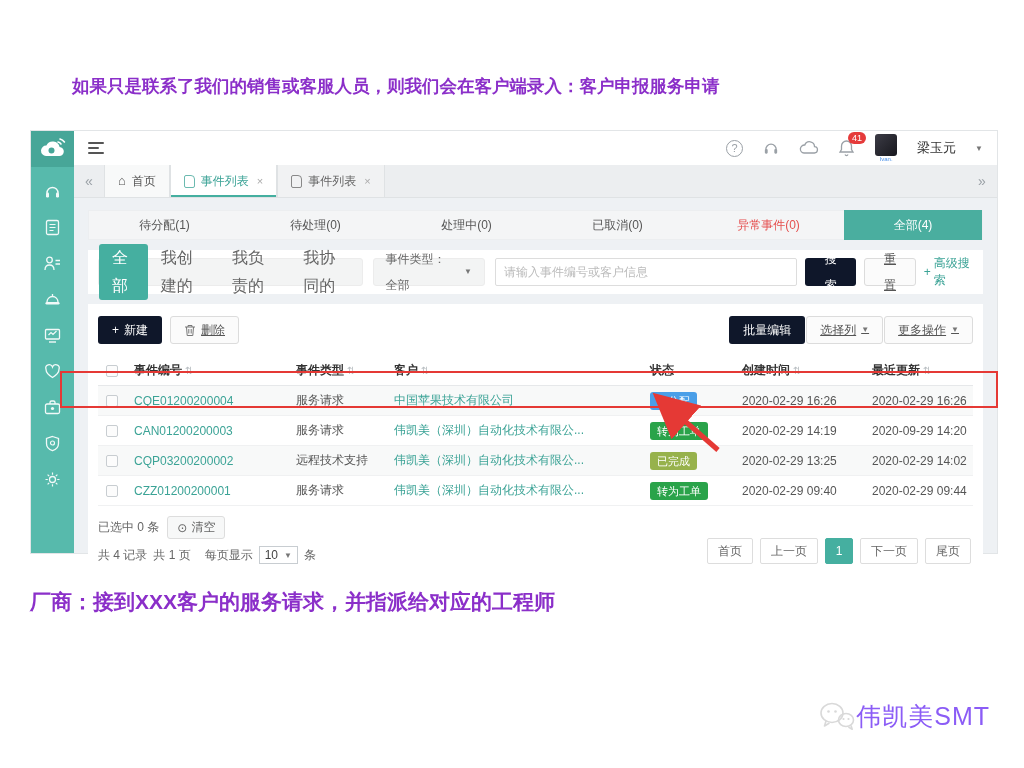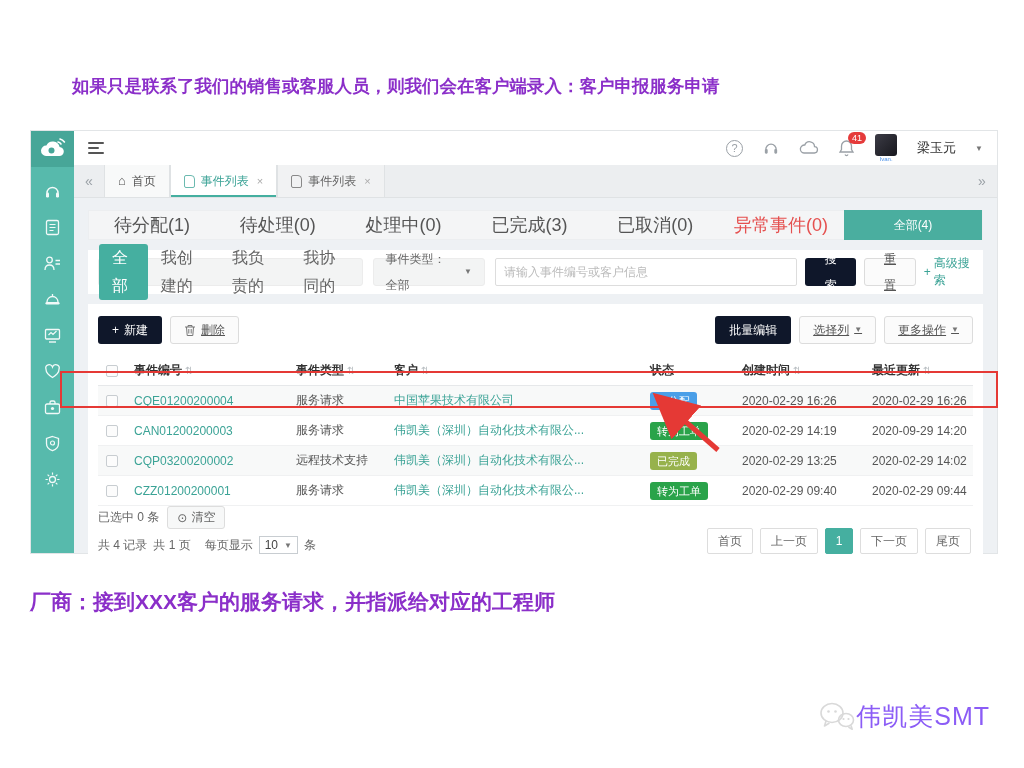--- a/index.html
+++ b/index.html
@@ -54,21 +54,21 @@
   .tab.home-tab { background:#f8f9f9; color:#555; }
   .tab.active { background:#fff; color:#3ba396; box-shadow:inset 0 -2px 0 #45afa0; }
   .tab.idle { background:#f1f2f3; color:#666; }
   .tab .close { color:#aaa; font-size:11px; margin-left:2px; }
   .home-glyph { font-size:13px; line-height:12px; }
 
   
   .content { flex:1; padding:12px 14px; }
 
   .status-bar { display:flex; height:30px; background:#f4f5f6; align-items:center; border:1px solid #eceef0; }
-  .stab { flex:1; text-align:center; font-size:18px; color:#555; line-height:30px; }
+  .stab { flex:1; text-align:center; font-size:12px; color:#555; line-height:30px; }
   .stab.danger { color:#e5504f; }
   .stab-all { flex:0 0 138px; background:#4aae9f; color:#fff; text-align:center; line-height:30px; font-size:12px; height:30px; }
 
   .filter-card { margin-top:10px; background:#fff; height:44px; display:flex; align-items:center; padding:0 10px; gap:10px; }
   .scope-group { background:#f3f4f4; border:1px solid #ececec; border-radius:3px; display:flex; align-items:center; height:28px; }
   .scope-item { padding:0 13px; font-size:16px; color:#666; line-height:28px; }
   .scope-item.active { background:#45afa0; color:#fff; border-radius:3px; }
   .type-dd { background:#f3f4f4; border:1px solid #ececec; border-radius:3px; height:28px; line-height:26px;
              padding:0 12px; font-size:12px; color:#666; display:flex; align-items:center; gap:16px; }
   .search-group { margin-left:auto; display:flex; align-items:center; gap:8px; }
@@ -76,36 +76,36 @@
                   font-family:"Liberation Sans","DejaVu Sans",sans-serif; }
   .search-input::placeholder { color:#bbb; }
   .btn { height:28px; line-height:26px; font-size:12px; border-radius:3px; padding:0 13px; display:inline-flex;
          align-items:center; gap:5px; border:1px solid transparent; cursor:pointer; }
   .btn-teal { background:#0f172a; color:#fff; }
   .btn-ghost { background:#fbfbfb; border-color:#dcdcdc; color:#555;text-decoration:underline; }
   .adv-link { color:#3ba396; font-size:12px; display:flex; align-items:center; gap:3px; }
 
   .table-card { margin-top:10px; background:#fff; padding:8px 10px 12px; position:relative; }
   .action-row { display:flex; align-items:center; gap:8px; padding:4px 0 8px; }
-  .action-right { margin-left:auto; display:flex; gap:8px; }
+  .action-right { margin-left:auto; display:flex; gap:1px; }
 
   .tbl { margin-top:4px; font-size:12px; }
   .trow { display:grid; grid-template-columns:34px 162px 98px 256px 92px 130px 1fr; align-items:center;
           height:30px; border-bottom:1px solid #f0f1f2; padding:0 2px; color:#555; }
   .trow.thead { color:#333; font-weight:bold; border-bottom:1px solid #e6e8ea; }
   .trow.alt { background:#f8f9f9; }
   .sort { color:#b9bec2; font-size:10px; margin-left:3px; font-weight:normal; }
   .cb { width:12px; height:12px; border:1px solid #c8cdd1; border-radius:2px; background:#fcfcfc; margin-left:6px; }
   .link { color:#3ba396; }
   .badge { display:inline-block; padding:2px 7px; border-radius:3px; color:#fff; font-size:11px; line-height:14px; }
   .badge-blue { background:#4a9fe8; }
   .badge-green { background:#2aa34a; }
   .badge-olive { background:#97b24c;text-align:center; }
 
-  .tfoot { font-size:12px; color:#666; position:relative; min-height:44px; }
+  .tfoot { margin-top:10px; font-size:12px; color:#666; position:relative; min-height:44px; }
   .foot-line1 { display:flex; align-items:center; gap:8px; }
   .clear-btn { border:1px solid #ddd; background:#f7f8f8; padding:2px 9px; border-radius:3px; color:#666;
                display:inline-flex; gap:4px; align-items:center; font-size:12px; }
   .foot-line2 { margin-top:7px; display:flex; align-items:center; gap:6px; }
   .pp-select { border:1px solid #c8cdd1; padding:1px 5px; display:inline-flex; gap:6px; align-items:center;
                font-size:12px; color:#444; background:#fff; }
   .pagination { position:absolute; right:2px; bottom:0; display:flex; gap:7px; }
   .pg { border:1px solid #ddd; background:#fff; min-width:34px; text-align:center; padding:0 10px; height:26px;
         line-height:24px; font-size:12px; color:#666; border-radius:2px; }
   .pg.active { background:#45afa0; border-color:#45afa0; color:#fff; padding:0; min-width:28px; }
@@ -230,21 +230,20 @@
         </div>
         <div class="tab-chevron right">»</div>
       </div>
 
       <div class="content">
 
         <div class="status-bar">
           <div class="stab">待分配(1)</div>
           <div class="stab">待处理(0)</div>
           <div class="stab">处理中(0)</div>
-          <div class="stab">已完成(3)</div>
           <div class="stab">已取消(0)</div>
           <div class="stab danger">异常事件(0)</div>
           <div class="stab-all">全部(4)</div>
         </div>
 
         <div class="filter-card">
           <div class="scope-group">
             <span class="scope-item active">全部</span>
             <span class="scope-item">我创建的</span>
             <span class="scope-item">我负责的</span>

